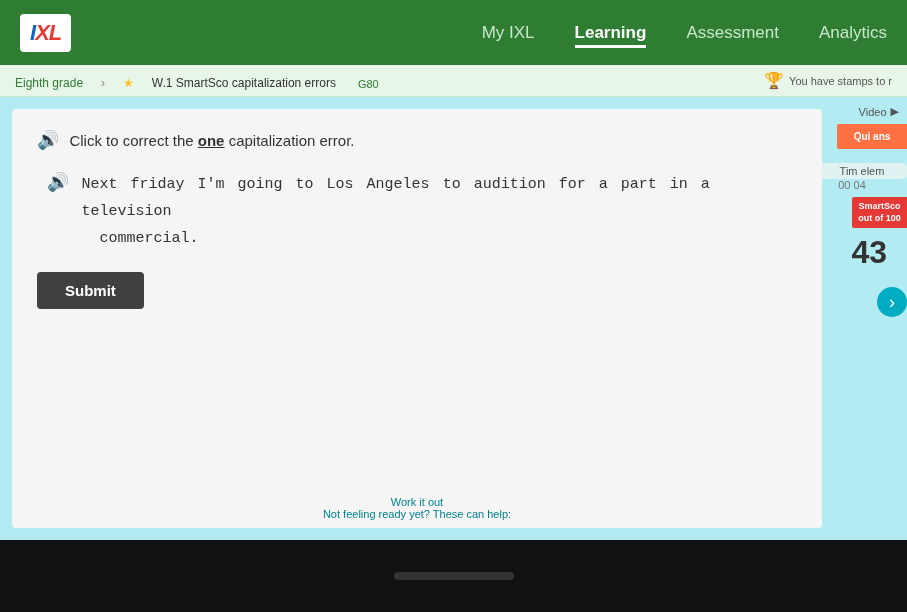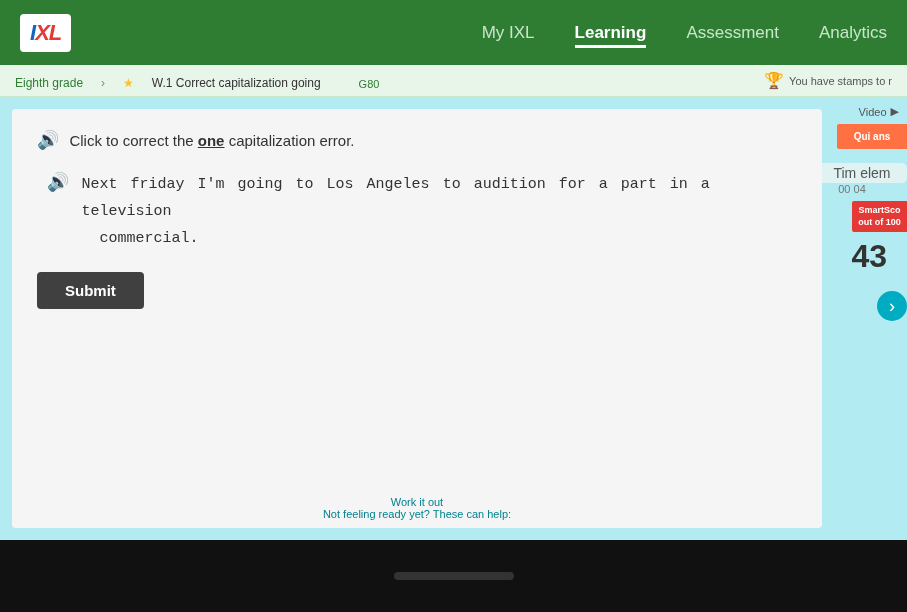--- a/index.html
+++ b/index.html
@@ -101,21 +101,21 @@
     }
 
     .breadcrumb-current {
       color: #333;
       font-weight: 500;
     }
 
     .breadcrumb-code {
       color: #2e7d32;
       font-size: 11px;
-      margin-left: 20px;
+      margin-left: 4px;
     }
 
     .stamp-notice {
       margin-left: auto;
       color: #555;
       font-size: 11px;
       display: flex;
       align-items: center;
       gap: 5px;
     }
@@ -214,21 +214,21 @@
       font-weight: bold;
       padding: 6px 8px;
       border-radius: 2px 0 0 2px;
       text-align: center;
       width: 70px;
       cursor: pointer;
       line-height: 1.3;
     }
 
     .sidebar-time-label {
-      font-size: 14px;
+      font-size: 11px;
       color: #555;
       background: #e0f2f1;
       padding: 2px 4px;
       border-radius: 5px;
       text-align: center;
       width: 90px;
       display: block;
     }
 
     .sidebar-time-values {
@@ -321,21 +321,21 @@
       <a class="nav-item">Assessment</a>
       <a class="nav-item">Analytics</a>
     </div>
   </div>
 
   <div class="breadcrumb-bar">
     <span class="breadcrumb-link">Eighth grade</span>
     <span class="breadcrumb-separator">›</span>
     <span class="breadcrumb-star">★</span>
     <span class="breadcrumb-current">
-      <span>W.1</span> <span>Correct capitalization going</span>
+      <span>W.1</span> <span>SmartSco capitalization errors</span>
     </span>
     <span class="breadcrumb-code">G80</span>
     <div class="stamp-notice">
       <span class="stamp-icon">🏆</span>
       <span>You have stamps to r</span>
     </div>
   </div>
 
   <div class="main-content">
 

